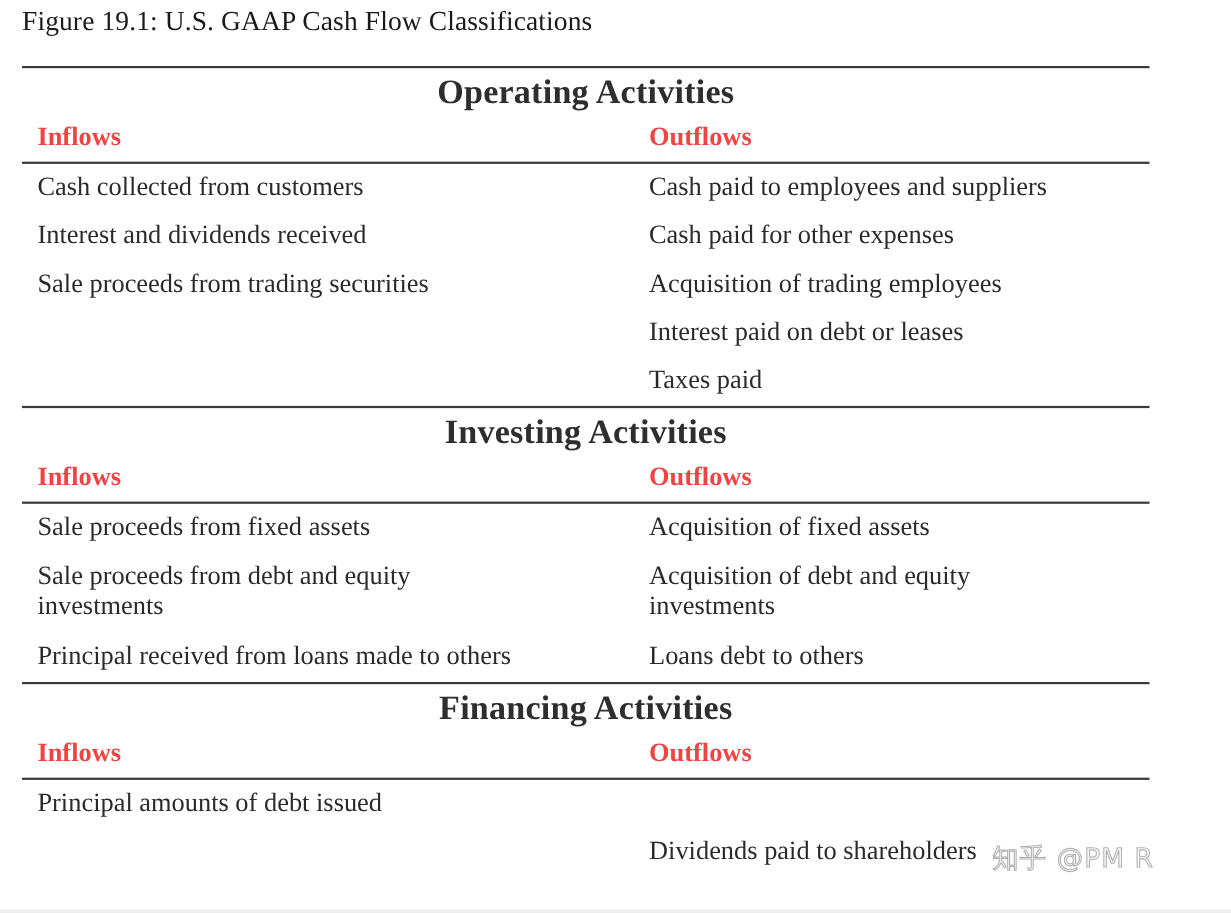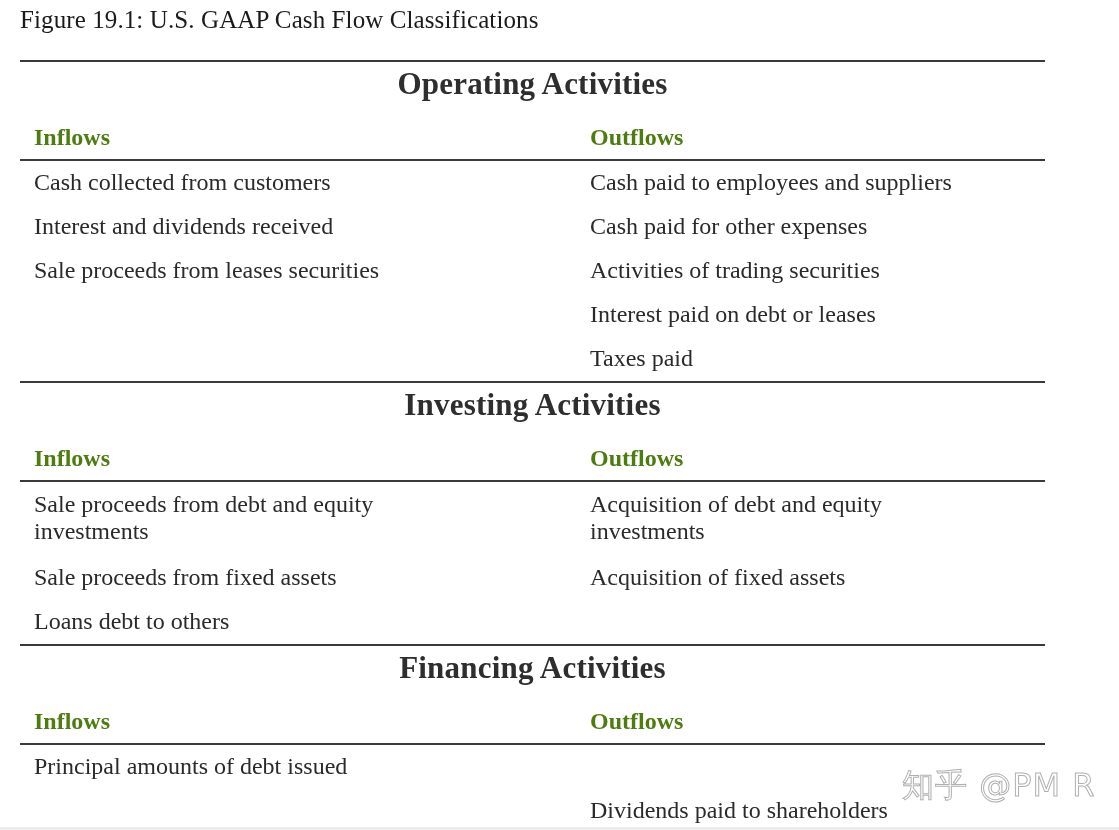--- a/index.html
+++ b/index.html
@@ -41,22 +41,21 @@
       font-size: 31px;
       color: #2e2e2e;
       letter-spacing: 0.2px;
     }
     .col-header-row {
       display: flex;
       height: 43px;
       border-bottom: 2px solid #3a3a3a;
       font-weight: bold;
       font-size: 24px;
-      color: #4d7c0f;
-      margin-top: 12px;
+      color: #ef4444;
     }
     .col-header-row .col-left,
     .col-header-row .col-right {
       line-height: 42px;
     }
     .col-left {
       width: 556px;
       padding-left: 14px;
       box-sizing: border-box;
     }
@@ -88,21 +87,21 @@
       top: 827px;
       width: 1119px;
       height: 3px;
       background: #ececec;
     }
     .watermark {
       position: absolute;
       left: 902px;
       top: 764px;
       font-family: "DejaVu Sans", "Liberation Sans", sans-serif;
-      font-size: 32px;
+      font-size: 24px;
       color: rgba(255,255,255,0.0);
       -webkit-text-stroke: 1px rgba(150,150,150,0.75);
       letter-spacing: 1px;
       white-space: nowrap;
       pointer-events: none;
     }
   </style>
 </head>
 <body>
 
@@ -119,50 +118,51 @@
     <div class="rows">
       <div class="row">
         <div class="col-left">Cash collected from customers</div>
         <div class="col-right">Cash paid to employees and suppliers</div>
       </div>
       <div class="row">
         <div class="col-left">Interest and dividends received</div>
         <div class="col-right">Cash paid for other expenses</div>
       </div>
       <div class="row">
-        <div class="col-left">Sale proceeds from leases securities</div>
-        <div class="col-right">Activities of trading securities</div>
+        <div class="col-left">Sale proceeds from trading securities</div>
+        <div class="col-right">Acquisition of trading employees</div>
       </div>
       <div class="row">
         <div class="col-left"></div>
         <div class="col-right">Interest paid on debt or leases</div>
       </div>
       <div class="row">
         <div class="col-left"></div>
         <div class="col-right">Taxes paid</div>
       </div>
     </div>
   </div>
 
   <div class="section">
     <div class="section-title">Investing Activities</div>
     <div class="col-header-row">
       <div class="col-left">Inflows</div>
       <div class="col-right">Outflows</div>
     </div>
     <div class="rows">
+      <div class="row">
+        <div class="col-left">Sale proceeds from fixed assets</div>
+        <div class="col-right">Acquisition of fixed assets</div>
+      </div>
       <div class="row tall">
         <div class="col-left" style="padding-right:120px">Sale proceeds from debt and equity investments</div>
         <div class="col-right" style="padding-right:90px">Acquisition of debt and equity investments</div>
       </div>
       <div class="row">
-        <div class="col-left">Sale proceeds from fixed assets</div>
-        <div class="col-right">Acquisition of fixed assets</div>
-      </div>
-      <div class="row">
+        <div class="col-left">Principal received from loans made to others</div>
         <div class="col-right">Loans debt to others</div>
       </div>
     </div>
   </div>
 
   <div class="section">
     <div class="section-title">Financing Activities</div>
     <div class="col-header-row">
       <div class="col-left">Inflows</div>
       <div class="col-right">Outflows</div>

